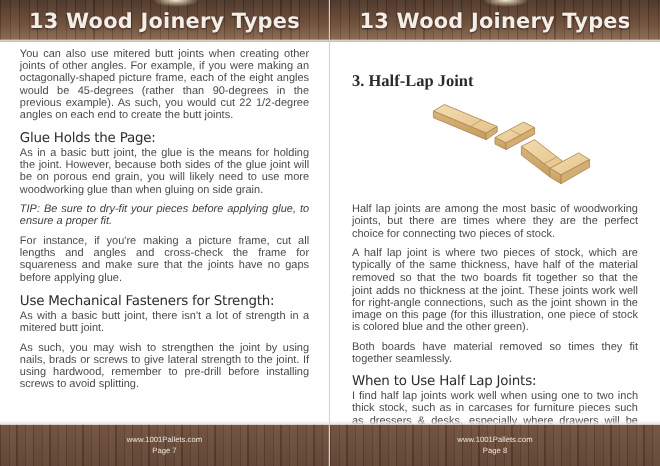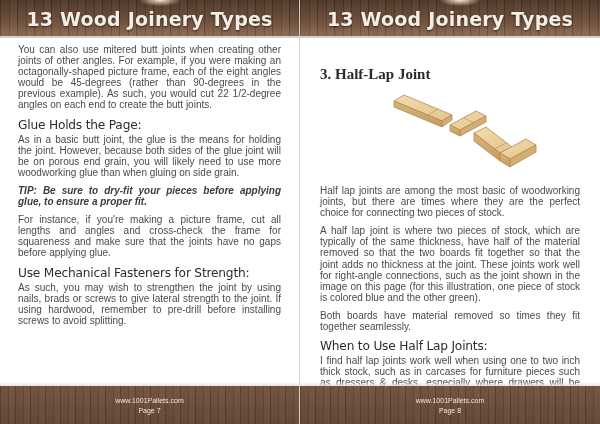--- a/index.html
+++ b/index.html
@@ -57,21 +57,21 @@
     }
     .footer .url { top: 10px; }
     .footer .pageno { top: 20px; }
     .content { position: absolute; left: 18px; right: 18px; top: 44px; color: #4a4a4a; }
     .page.right .content { left: 20px; right: 20px; }
     p { margin: 0 0 7px 0; font-size: 10px; line-height: 11.1px; text-align: justify; }
     h2.sub {
       margin: 5px 0 2px 0; font-size: 12.2px; font-weight: normal; color: #2c2c2c;
       font-family: "DejaVu Sans", sans-serif; letter-spacing: -0.2px;
     }
-    p.tip { font-weight: bold; font-style: italic; color: #3c3c3c; }
+    p.tip { font-weight: normal; font-style: italic; color: #3c3c3c; }
     h1.section {
       margin: 22px 0 6px 0; font-size: 15px; font-weight: bold; color: #2a2a2a;
       font-family: Liberation Serif, serif;
     }
     .illus { position: relative; height: 86px; margin: 2px 0 10px 0; }
     .illus svg { position: absolute; left: 70px; top: 0; }
   </style>
 </head>
 <body>
 
@@ -83,20 +83,21 @@
       <div class="title">13 Wood Joinery Types</div>
     </div>
 
     <div class="content">
       <p>You can also use mitered butt joints when creating other joints of other angles. For example, if you were making an octagonally-shaped picture frame, each of the eight angles would be 45-degrees (rather than 90-degrees in the previous example). As such, you would cut 22 1/2-degree angles on each end to create the butt joints.</p>
       <h2 class="sub">Glue Holds the Page:</h2>
       <p>As in a basic butt joint, the glue is the means for holding the joint. However, because both sides of the glue joint will be on porous end grain, you will likely need to use more woodworking glue than when gluing on side grain.</p>
       <p class="tip">TIP: Be sure to dry-fit your pieces before applying glue, to ensure a proper fit.</p>
       <p>For instance, if you're making a picture frame, cut all lengths and angles and cross-check the frame for squareness and make sure that the joints have no gaps before applying glue.</p>
       <h2 class="sub">Use Mechanical Fasteners for Strength:</h2>
+      <p>As with a basic butt joint, there isn't a lot of strength in a mitered butt joint.</p>
       <p>As such, you may wish to strengthen the joint by using nails, brads or screws to give lateral strength to the joint. If using hardwood, remember to pre-drill before installing screws to avoid splitting.</p>
     </div>
 
     <div class="wood footer">
       <div class="url">www.1001Pallets.com</div>
       <div class="pageno">Page 7</div>
     </div>
   </div>
 
   <div class="page right">

